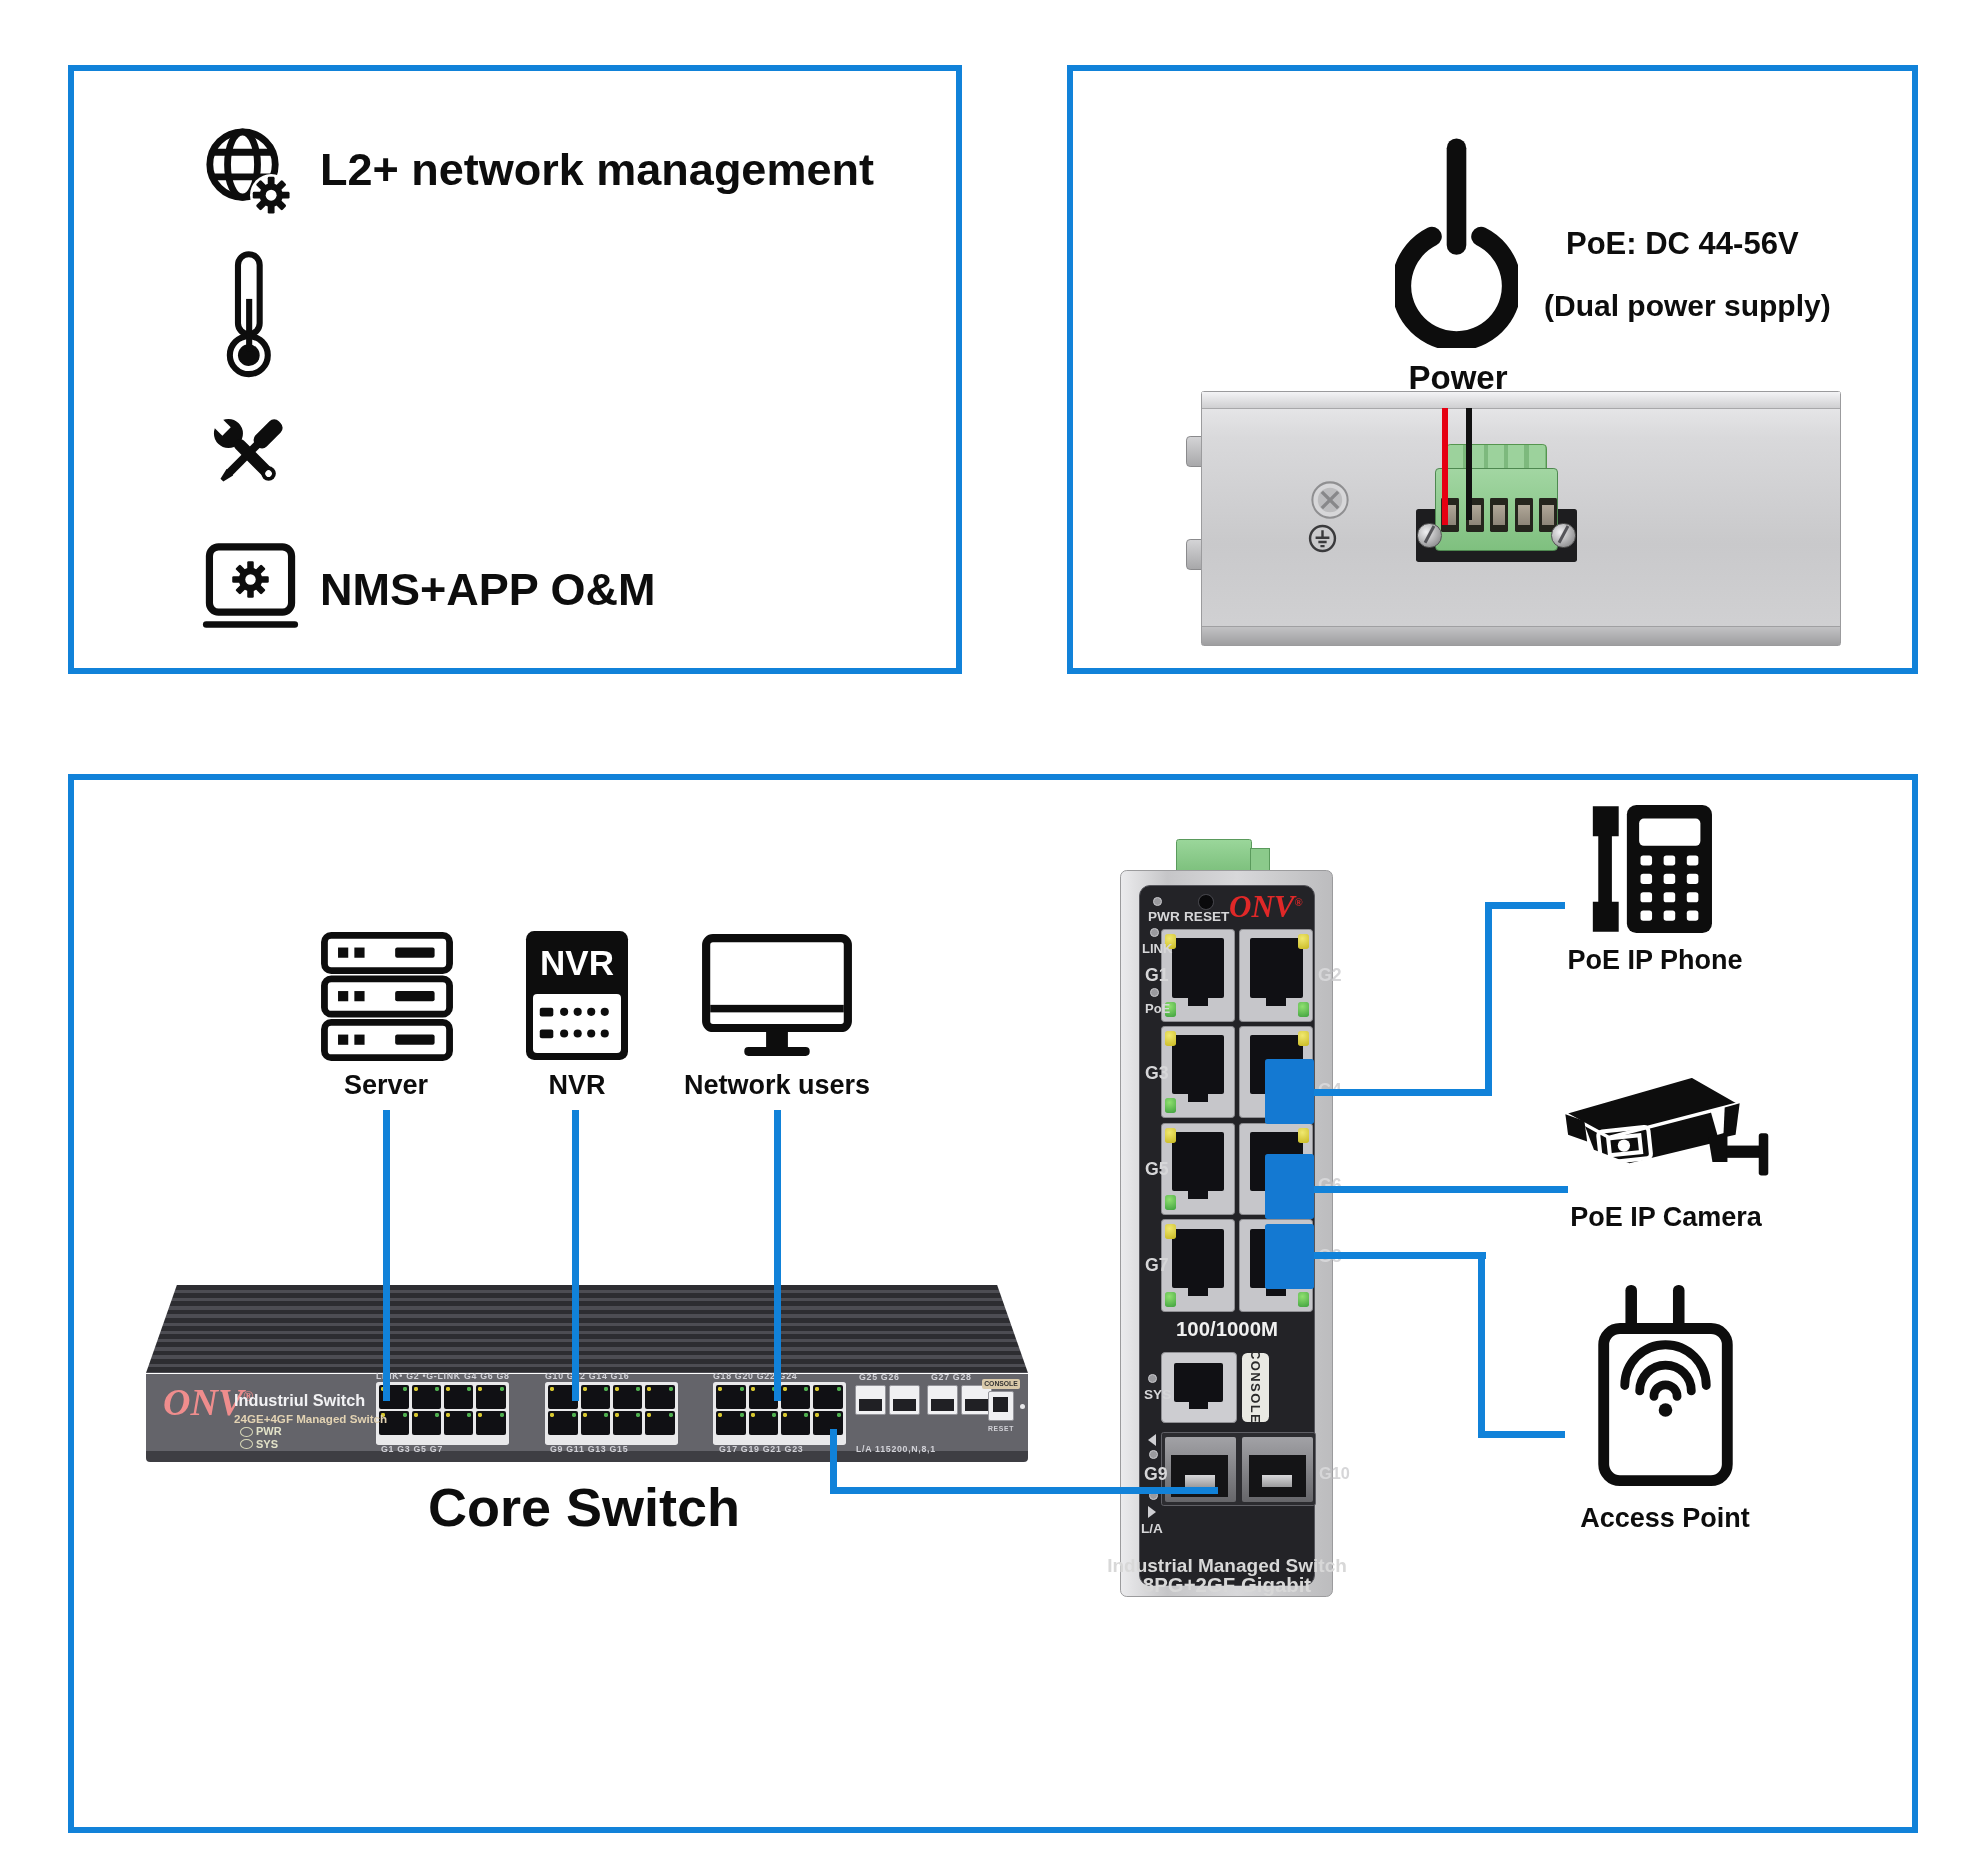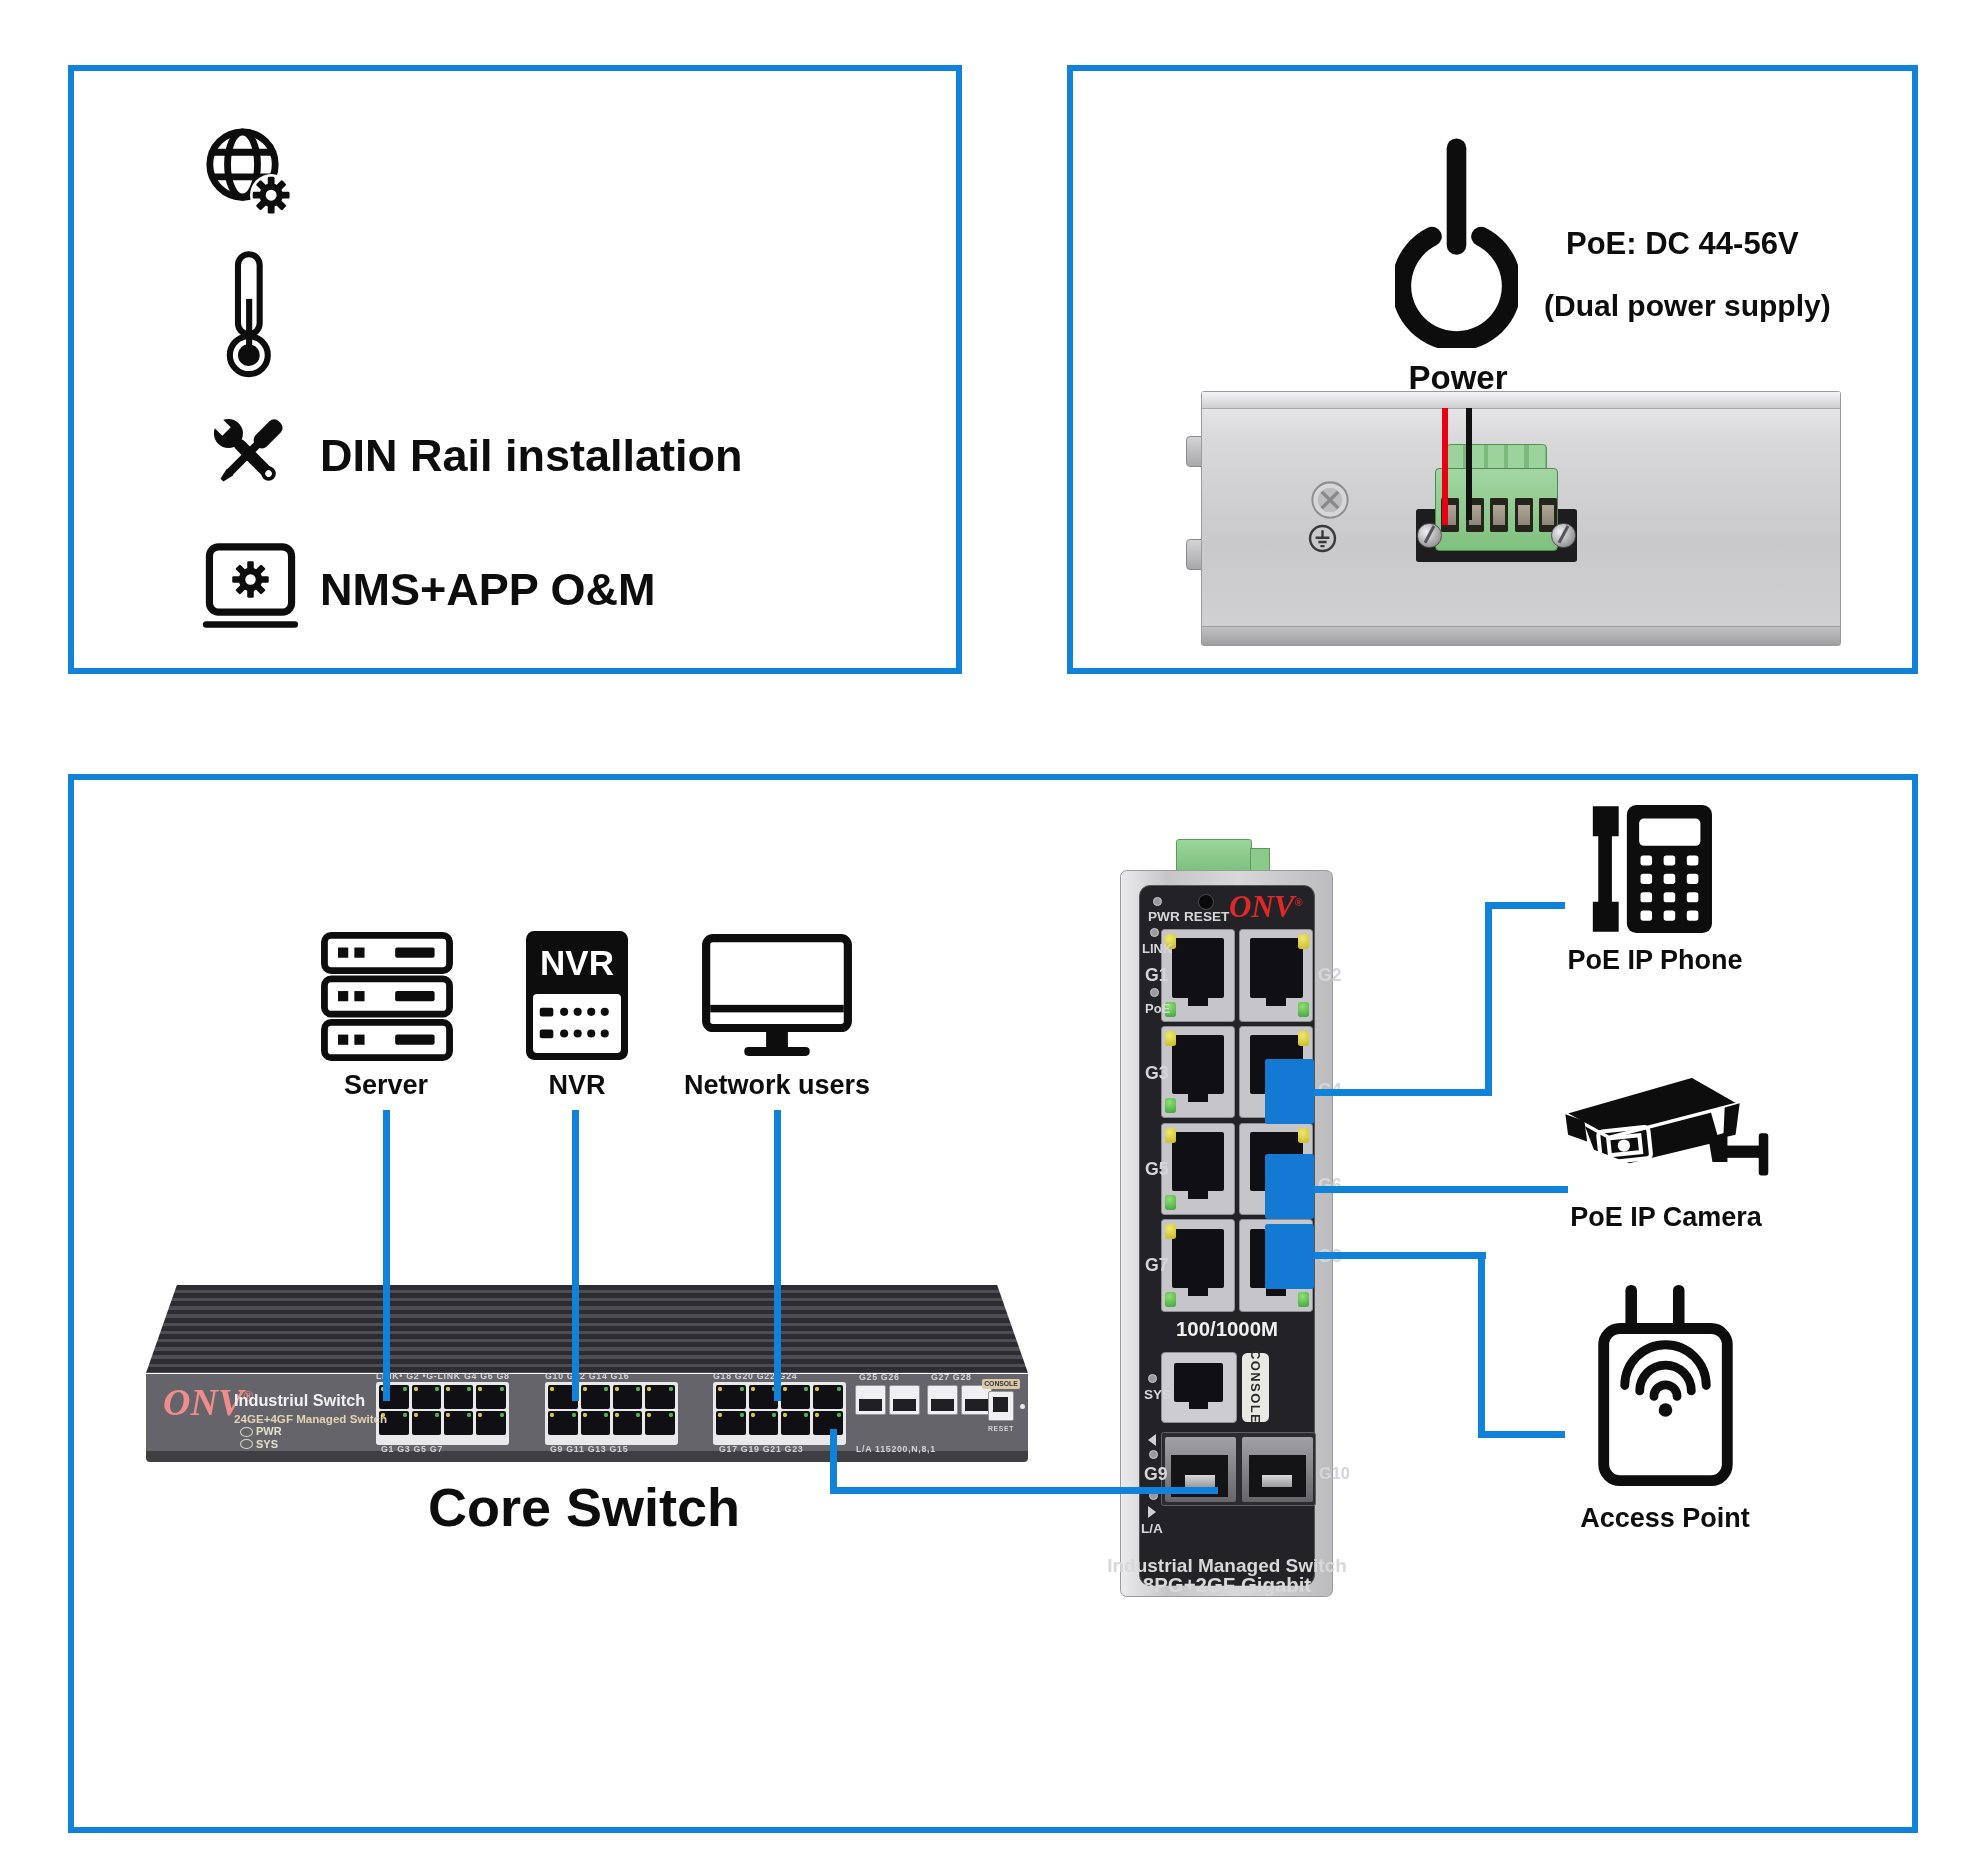--- a/index.html
+++ b/index.html
@@ -100,20 +100,21 @@
           <rect x="-5" y="-27" width="10" height="54" rx="2"></rect>
           <rect x="-27" y="-5" width="54" height="10" rx="2"></rect>
           <rect x="-5" y="-27" width="10" height="54" rx="2" transform="rotate(45)"></rect>
           <rect x="-5" y="-27" width="10" height="54" rx="2" transform="rotate(-45)"></rect>
           <circle r="17"></circle>
         </g>
         <circle cx="100" cy="103" r="8" fill="#fff"></circle>
       </g>
     </svg>
   </span>
+  <span class="lbl feature-label" style="left:320px;top:144px;">L2+ network management</span>
 
   <span class="abs" style="left:219px;top:250px;">
     <svg width="61" height="129" viewBox="0 0 90 190">
       <rect x="28" y="6" width="32" height="118" rx="16" fill="#fff" stroke="#0d0d0d" stroke-width="9"></rect>
       <circle cx="44" cy="155" r="28" fill="#fff" stroke="#0d0d0d" stroke-width="9"></circle>
       <circle cx="44" cy="155" r="16" fill="#0d0d0d"></circle>
       <rect x="40" y="72" width="9" height="78" fill="#0d0d0d"></rect>
     </svg>
   </span>
 
@@ -126,21 +127,20 @@
       </g>
       <g transform="rotate(-45 75 75)" fill="#0d0d0d">
         <circle cx="75" cy="32" r="22"></circle>
         <rect x="66" y="2" width="18" height="26" fill="#fff"></rect>
         <rect x="66" y="48" width="18" height="72" rx="8"></rect>
         <circle cx="75" cy="118" r="11"></circle>
         <circle cx="75" cy="118" r="5" fill="#fff"></circle>
       </g>
     </svg>
   </span>
-  <span class="lbl feature-label" style="left:320px;top:430px;">DIN Rail installation</span>
 
   <span class="abs" style="left:201px;top:543px;">
     <svg width="99" height="88" viewBox="0 0 150 135">
       <rect x="12" y="6" width="126" height="100" rx="14" fill="#fff" stroke="#0d0d0d" stroke-width="11"></rect>
       <g fill="#0d0d0d">
         <g transform="translate(75 56)">
           <rect x="-5" y="-28" width="10" height="56" rx="2"></rect>
           <rect x="-28" y="-5" width="56" height="10" rx="2"></rect>
           <rect x="-5" y="-28" width="10" height="56" rx="2" transform="rotate(45)"></rect>
           <rect x="-5" y="-28" width="10" height="56" rx="2" transform="rotate(-45)"></rect>

